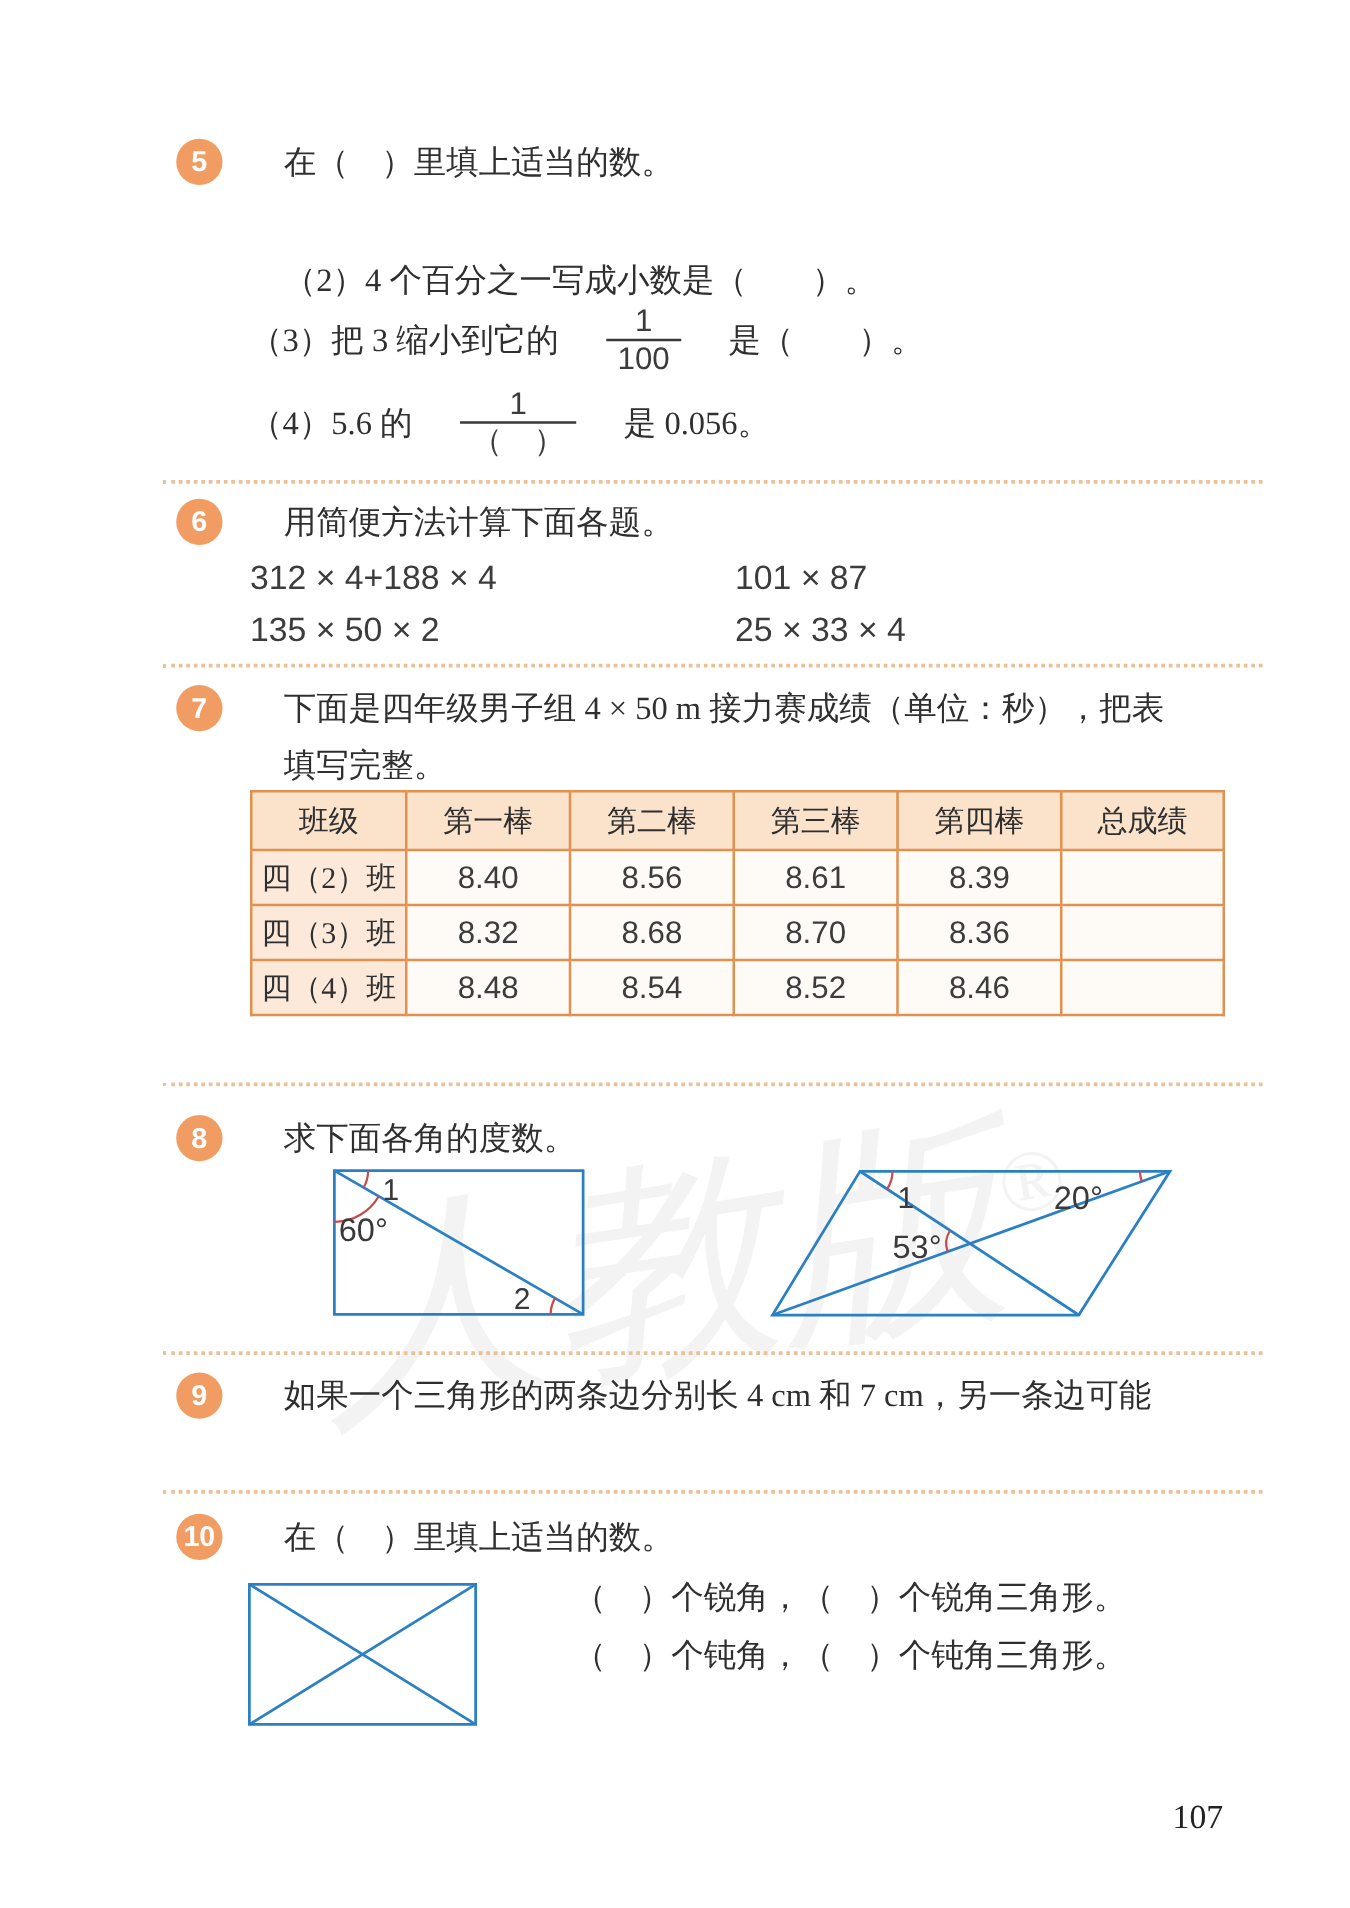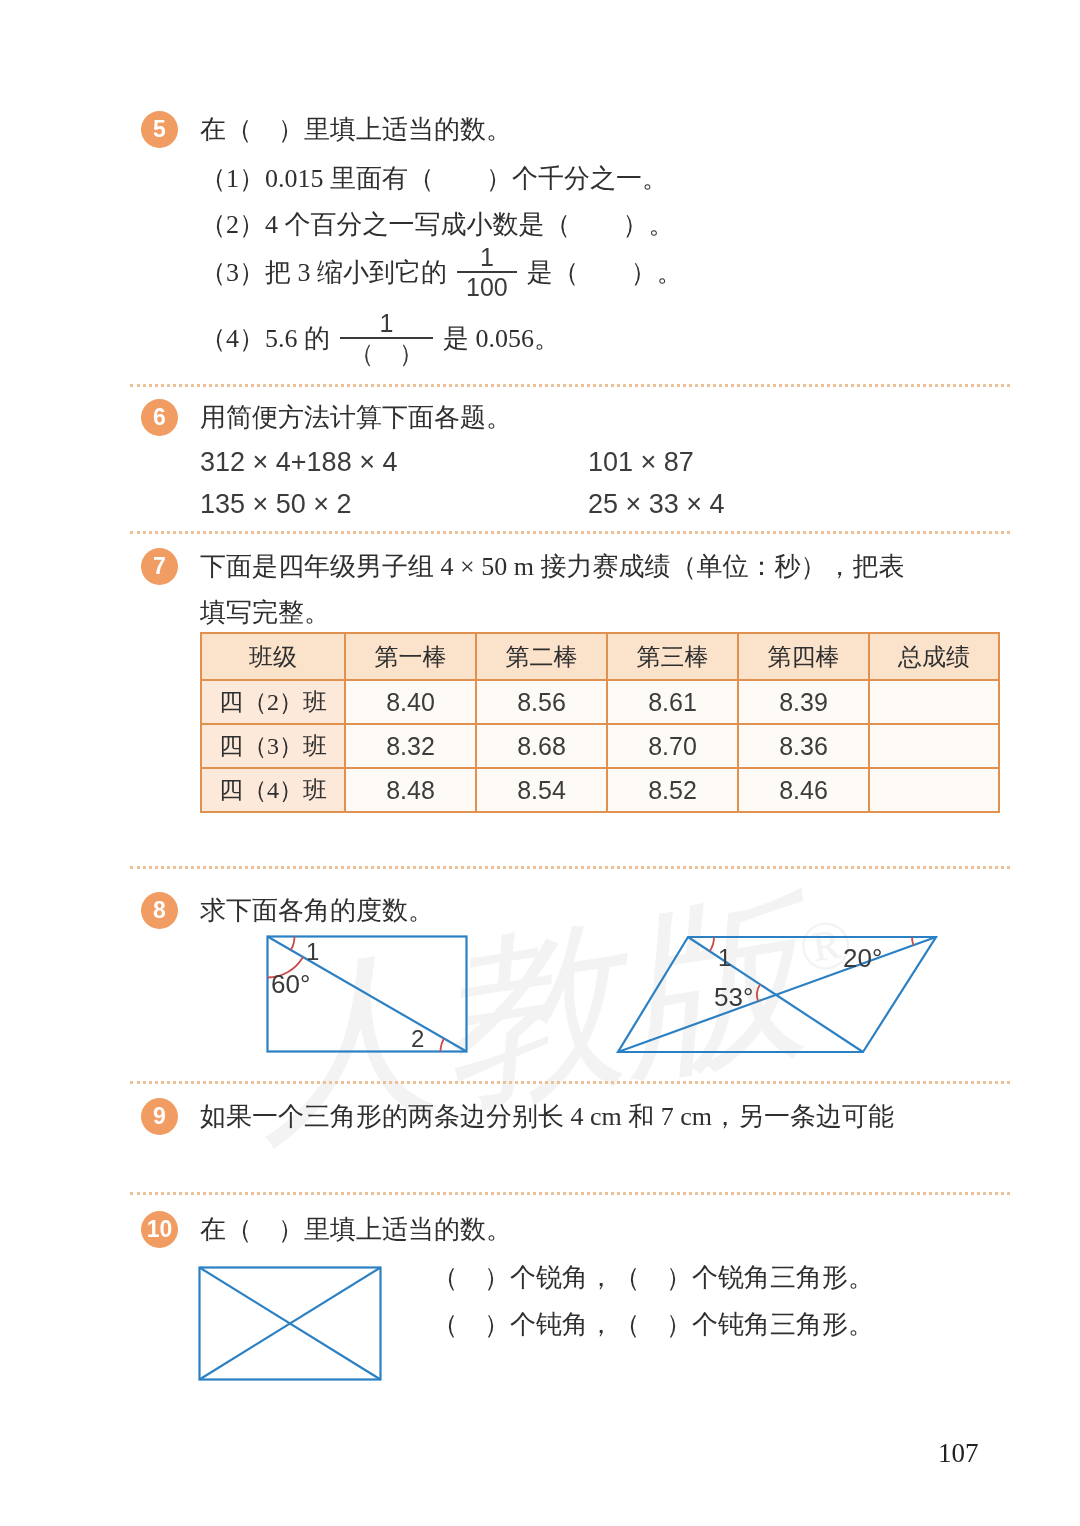--- a/index.html
+++ b/index.html
@@ -7,53 +7,52 @@
   .page {
     position:relative; width:1080px; height:1526px; background:#fff;
     font-family:"Liberation Serif","DejaVu Serif",serif; color:#2f2f2f;
     overflow:hidden;
   }
   .badge {
     position:absolute; width:37px; height:37px; border-radius:50%;
     background:#f19c62; color:#fff; font-family:"Liberation Sans","DejaVu Sans",sans-serif;
     font-size:23px; font-weight:bold; display:flex; align-items:center; justify-content:center;
   }
-  .txt { position:absolute; font-size:26px; line-height:1.25; white-space:nowrap; }
+  .txt { position:absolute; font-size:26px; line-height:1.25; white-space:nowrap;margin-left:27px; }
   .expr { position:absolute; font-family:"Liberation Sans","DejaVu Sans",sans-serif; font-size:27px; color:#3c3c3c; white-space:nowrap; }
   .divider { position:absolute; left:130px; width:880px; height:0; border-top:3px dotted #eec096; }
-  .fracline { position:absolute; display:flex; align-items:center; font-size:26px; white-space:nowrap; }
+  .fracline { position:absolute; display:flex; align-items:center; font-size:26px; white-space:nowrap;gap:28px; }
   .frac { display:inline-flex; flex-direction:column; align-items:center; margin:0 10px;
           font-family:"Liberation Sans","DejaVu Sans",sans-serif; font-size:25px; color:#3c3c3c; }
   .frac .fnum { padding:0 9px 1px; line-height:1.05; }
   .frac .fden { border-top:2px solid #3a3a3a; padding:1px 9px 0; line-height:1.05; }
   table.relay { position:absolute; left:200px; top:632px; border-collapse:collapse; }
   table.relay th, table.relay td { border:2px solid #e0904f; text-align:center; padding:0; }
   table.relay th { background:#fbe2cb; font-weight:normal; font-size:24px; height:47px; }
   table.relay td.rowlabel { background:#fce9da; font-size:24px; height:44px; }
   table.relay td.val { background:#fefaf6; font-family:"Liberation Sans","DejaVu Sans",sans-serif; font-size:25px; color:#3c3c3c; height:44px; }
-  .c-label { width:144px; } .c-v { width:131px; } .c-total { width:130px; }
+  .c-label { width:124px; } .c-v { width:131px; } .c-total { width:130px; }
   svg text { font-family:"Liberation Sans","DejaVu Sans",sans-serif; fill:#3a3a3a; }
   .watermark {
     position:absolute; left:250px; top:920px; font-size:185px; line-height:1;
     color:rgba(90,90,90,0.07); transform:rotate(-9deg); font-style:italic;
     white-space:nowrap; pointer-events:none; font-family:"Liberation Serif",serif;
   }
   .watermark .rmark { font-size:70px; vertical-align:super; }
   .pagenum { position:absolute; left:938px; top:1438px; font-size:27px; color:#222; }
 </style>
 </head>
 <body>
 
 <div class="page">
 
   <div class="watermark"><span>人教版</span><span class="rmark">®</span></div>
 
   <div class="badge" style="left:141px; top:111px;">5</div>
   <div class="txt" style="left:200px; top:114px;">在（　）里填上适当的数。</div>
-  <div class="txt" style="left:200px; top:163px;">（1）0.015 里面有（　　）个千分之一。</div>
   <div class="txt" style="left:200px; top:209px;">（2）4 个百分之一写成小数是（　　）。</div>
   <div class="fracline" style="left:200px; top:240px; height:64px;">
     <span>（3）把 3 缩小到它的</span>
     <span class="frac">
       <span class="fnum">1</span>
       <span class="fden">100</span>
     </span>
     <span>是（　　）。</span>
   </div>
   <div class="fracline" style="left:200px; top:306px; height:64px;">

